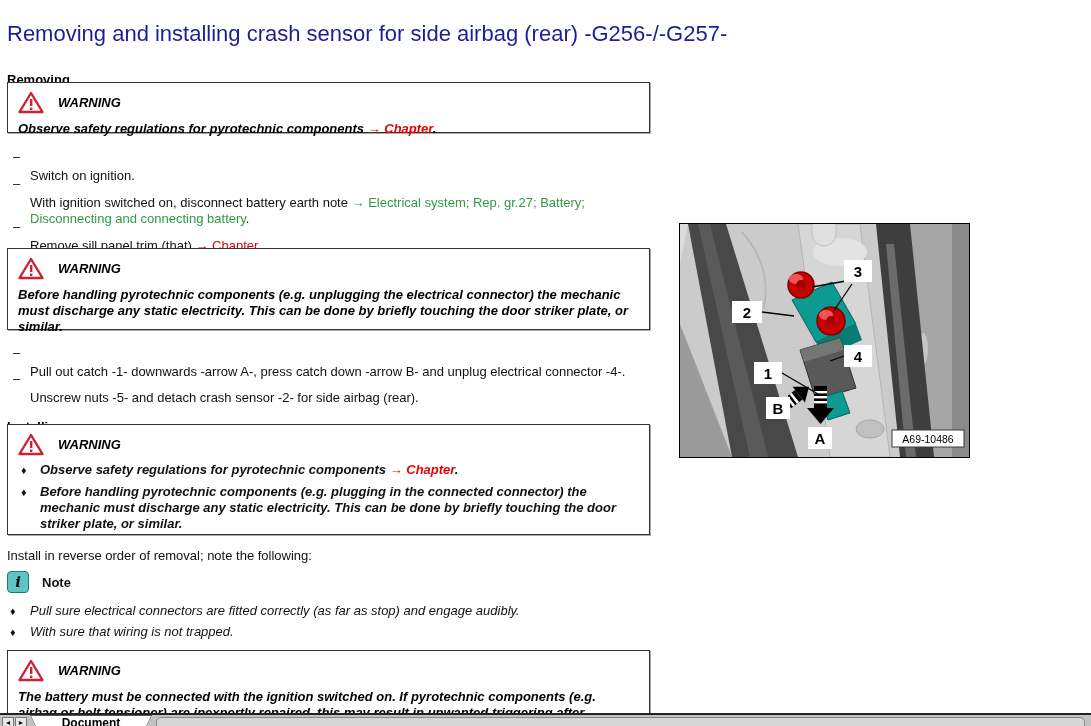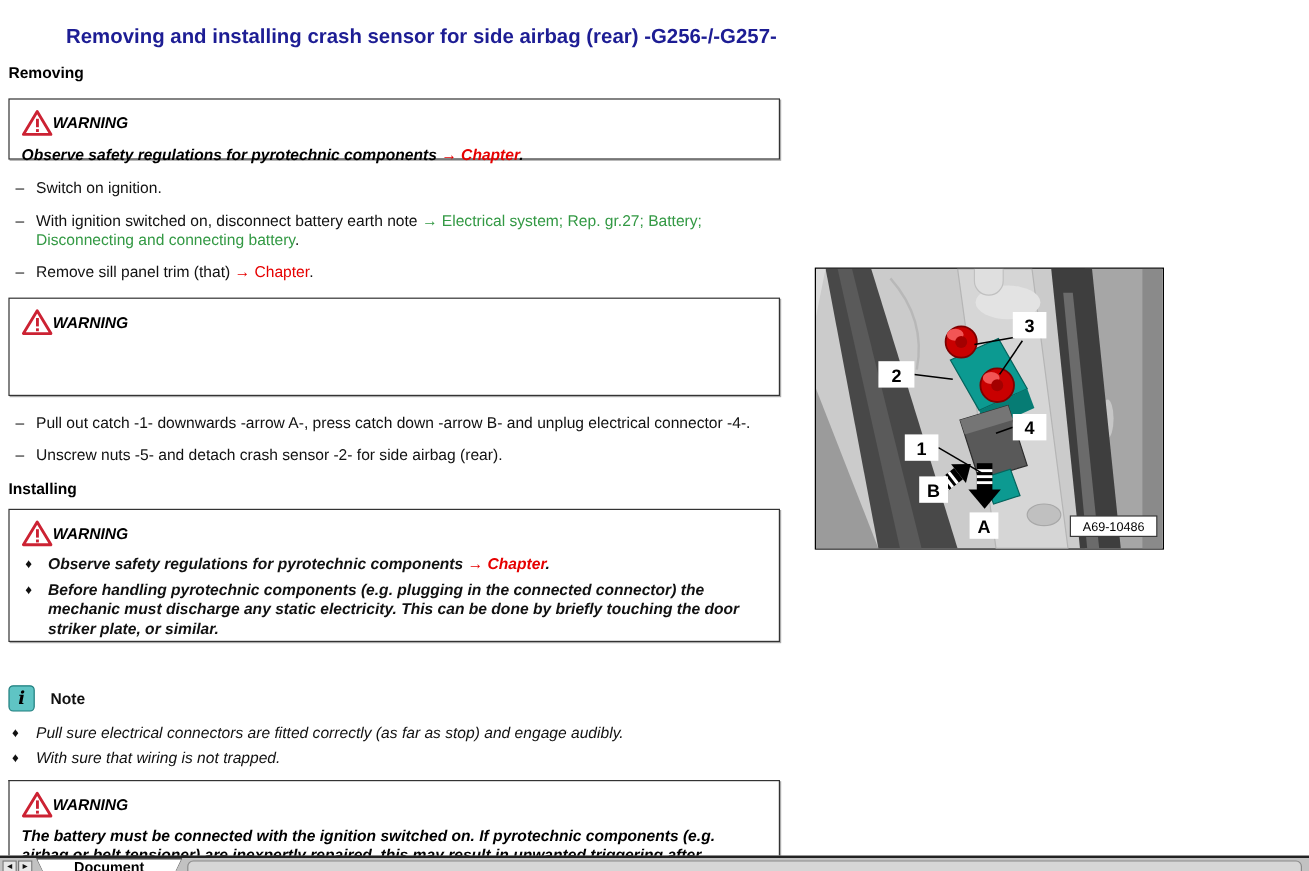--- a/index.html
+++ b/index.html
@@ -4,31 +4,31 @@
 <style>
   :root{
     --c-title:#1d1d94; --c-link_red:#e60000; --c-link_green:#339944;
     --c-warning_red:#cc2233; --c-note_cyan:#5fc4c4; --c-sensor_teal:#0c9a91; --c-nut_red:#c90000;
   }
   *{margin:0;padding:0;box-sizing:border-box;}
   html,body{background:#fff;}
   #page{position:relative;width:1091px;height:726px;background:#fff;overflow:hidden;
         font-family:"Liberation Sans", sans-serif;font-size:13px;color:#111;}
   .abs{position:absolute;}
-  .page-title{left:7px;top:21px;font-size:17px;font-weight:bold;color:var(--c-title);margin-left:48px;}
-  .sec-head{left:7px;font-size:13px;font-weight:bold;color:#000;}
+  .page-title{left:7px;top:21px;font-size:22px;font-weight:normal;color:var(--c-title);}
+  .sec-head{left:7px;font-size:13px;font-weight:bold;color:#000;margin-top:19px;}
   .warnbox{left:7px;width:643px;border:1px solid #333;background:#fff;padding:7px 12px 6px 10px;
            box-shadow:1px 1px 0 #aaa;}
-  .warnhead{display:flex;align-items:center;height:24px;}
+  .warnhead{display:flex;align-items:center;gap:14px;height:24px;}
   .warnlabel{font-weight:bold;font-style:italic;font-size:13px;color:#000;}
   .warntext{margin-top:7px;font-weight:bold;font-style:italic;font-size:13px;line-height:16px;color:#000;}
   .tri-icon{width:26px;height:23px;display:inline-block;}
   .step{left:7px;width:648px;line-height:16px;}
   .step .marker{position:absolute;left:6px;top:0;}
-  .step .stext{display:block;padding-left:23px;}
+  .step .stext{display:block;padding-left:23px;margin-top:19px;}
   .link-red{color:var(--c-link_red);cursor:pointer;}
   .link-green{color:var(--c-link_green);cursor:pointer;}
   .warntext .link-red{font-weight:bold;font-style:italic;}
   .wbullet{position:relative;margin-top:6px;font-weight:bold;font-style:italic;font-size:13px;line-height:16px;padding-left:22px;}
   .wbullet .dia{position:absolute;left:3px;top:0;font-size:11px;}
   .notehead{left:7px;display:flex;align-items:center;gap:13px;}
   .note-icon{width:22px;height:22px;background:var(--c-note_cyan);border:1px solid #1d7d7d;border-radius:4px;
              color:#000;display:flex;align-items:center;justify-content:center;
              font-family:"DejaVu Serif", serif;font-weight:bold;font-size:15px;font-style:italic;}
   .notelabel{font-weight:bold;font-size:13px;}
@@ -91,20 +91,21 @@
     <div class="warnhead">
       <span class="tri-icon">
         <svg width="26" height="23" viewBox="0 0 26 23">
           <polygon points="13,2 24.5,21 1.5,21" fill="#fff" stroke="var(--c-warning_red)" stroke-width="2.4" stroke-linejoin="round"></polygon>
           <rect x="12" y="8" width="2.4" height="7" fill="var(--c-warning_red)"></rect>
           <rect x="12" y="16.6" width="2.4" height="2.4" fill="var(--c-warning_red)"></rect>
         </svg>
       </span>
       <span class="warnlabel">WARNING</span>
     </div>
+    <div class="warntext">Before handling pyrotechnic components (e.g. unplugging the electrical connector) the mechanic must discharge any static electricity. This can be done by briefly touching the door striker plate, or similar.</div>
   </div>
 
   <div class="abs step" style="top:345px;">
     <span class="marker">–</span>
     <span class="stext">Pull out catch -1- downwards -arrow A-, press catch down -arrow B- and unplug electrical connector -4-.</span>
   </div>
 
   <div class="abs step" style="top:371px;">
     <span class="marker">–</span>
     <span class="stext">Unscrew nuts -5- and detach crash sensor -2- for side airbag (rear).</span>
@@ -124,20 +125,21 @@
       <span class="warnlabel">WARNING</span>
     </div>
     <div class="wbullet">
       <span class="dia">♦</span><span>Observe safety regulations for pyrotechnic components </span><span class="link-red">→ Chapter</span><span>.</span>
     </div>
     <div class="wbullet">
       <span class="dia">♦</span><span>Before handling pyrotechnic components (e.g. plugging in the connected connector) the mechanic must discharge any static electricity. This can be done by briefly touching the door striker plate, or similar.</span>
     </div>
   </div>
 
+  <div class="abs" style="left:7px;top:548px;">Install in reverse order of removal; note the following:</div>
 
   <div class="abs notehead" style="top:571px;">
     <span class="note-icon">i</span>
     <span class="notelabel">Note</span>
   </div>
   <div class="abs nbullet" style="top:603px;">
     <span class="dia">♦</span>
     <span class="stext">Pull sure electrical connectors are fitted correctly (as far as stop) and engage audibly.</span>
   </div>
   <div class="abs nbullet" style="top:624px;">

